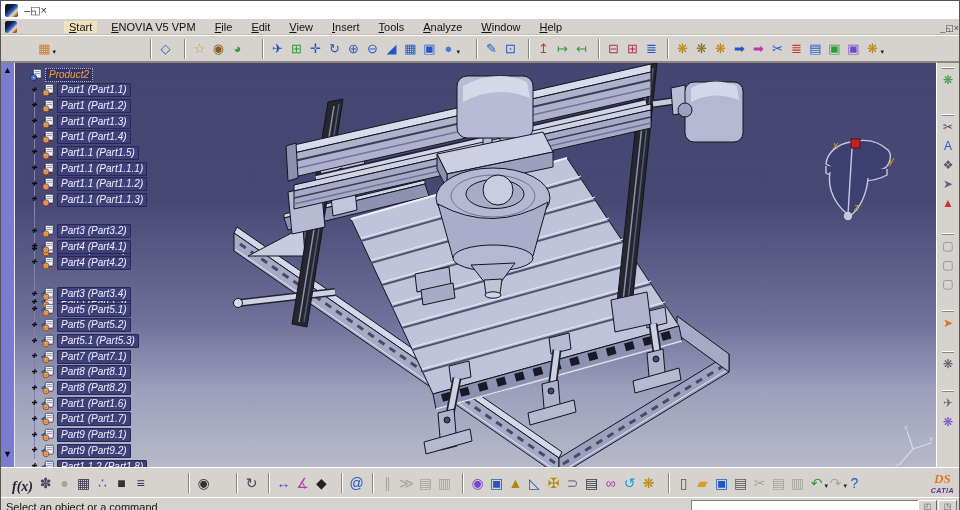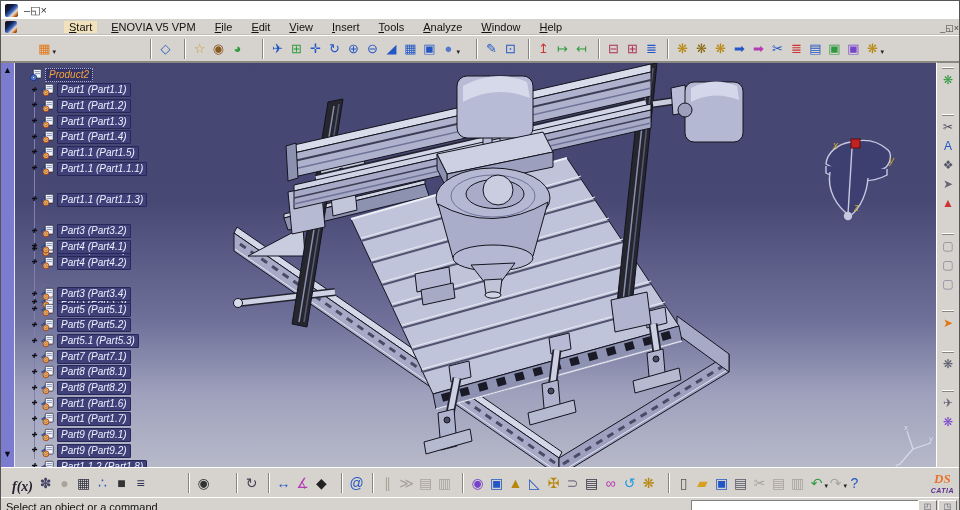--- a/index.html
+++ b/index.html
@@ -401,20 +401,27 @@
               <use href="#ico-part"></use>
             </svg>
             <span class="tlabel">Part1.1 (Part1.5)</span>
           </div>
           <div class="trow" style="top: 98.08px;">
             <span class="nmark">✚</span>
             <svg class="pico" viewBox="0 0 16 16">
               <use href="#ico-part"></use>
             </svg>
             <span class="tlabel">Part1.1 (Part1.1.1)</span>
+          </div>
+          <div class="trow" style="top: 113.76px;">
+            <span class="nmark">✚</span>
+            <svg class="pico" viewBox="0 0 16 16">
+              <use href="#ico-part"></use>
+            </svg>
+            <span class="tlabel">Part1.1 (Part1.1.2)</span>
           </div>
           <div class="trow" style="top: 129.44px;">
             <span class="nmark">✚</span>
             <svg class="pico" viewBox="0 0 16 16">
               <use href="#ico-part"></use>
             </svg>
             <span class="tlabel">Part1.1 (Part1.1.3)</span>
           </div>
           <div class="trow" style="top: 145.12px; margin-top: 34px;">
             <span class="nmark">✚</span>

